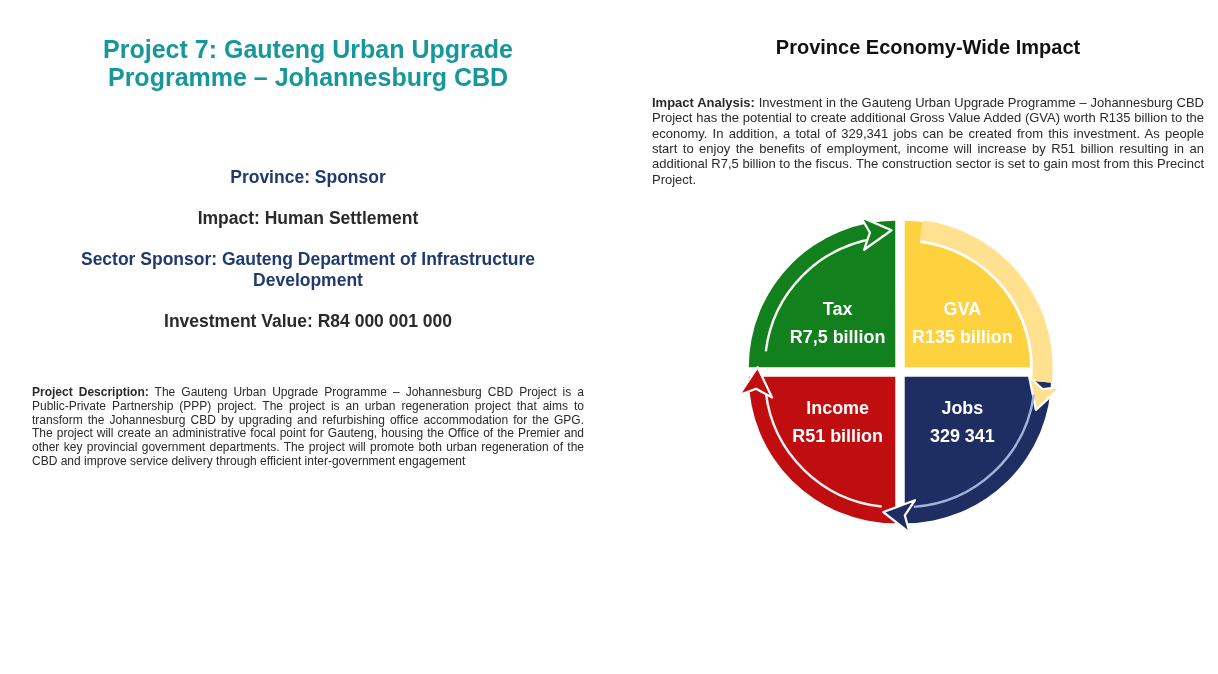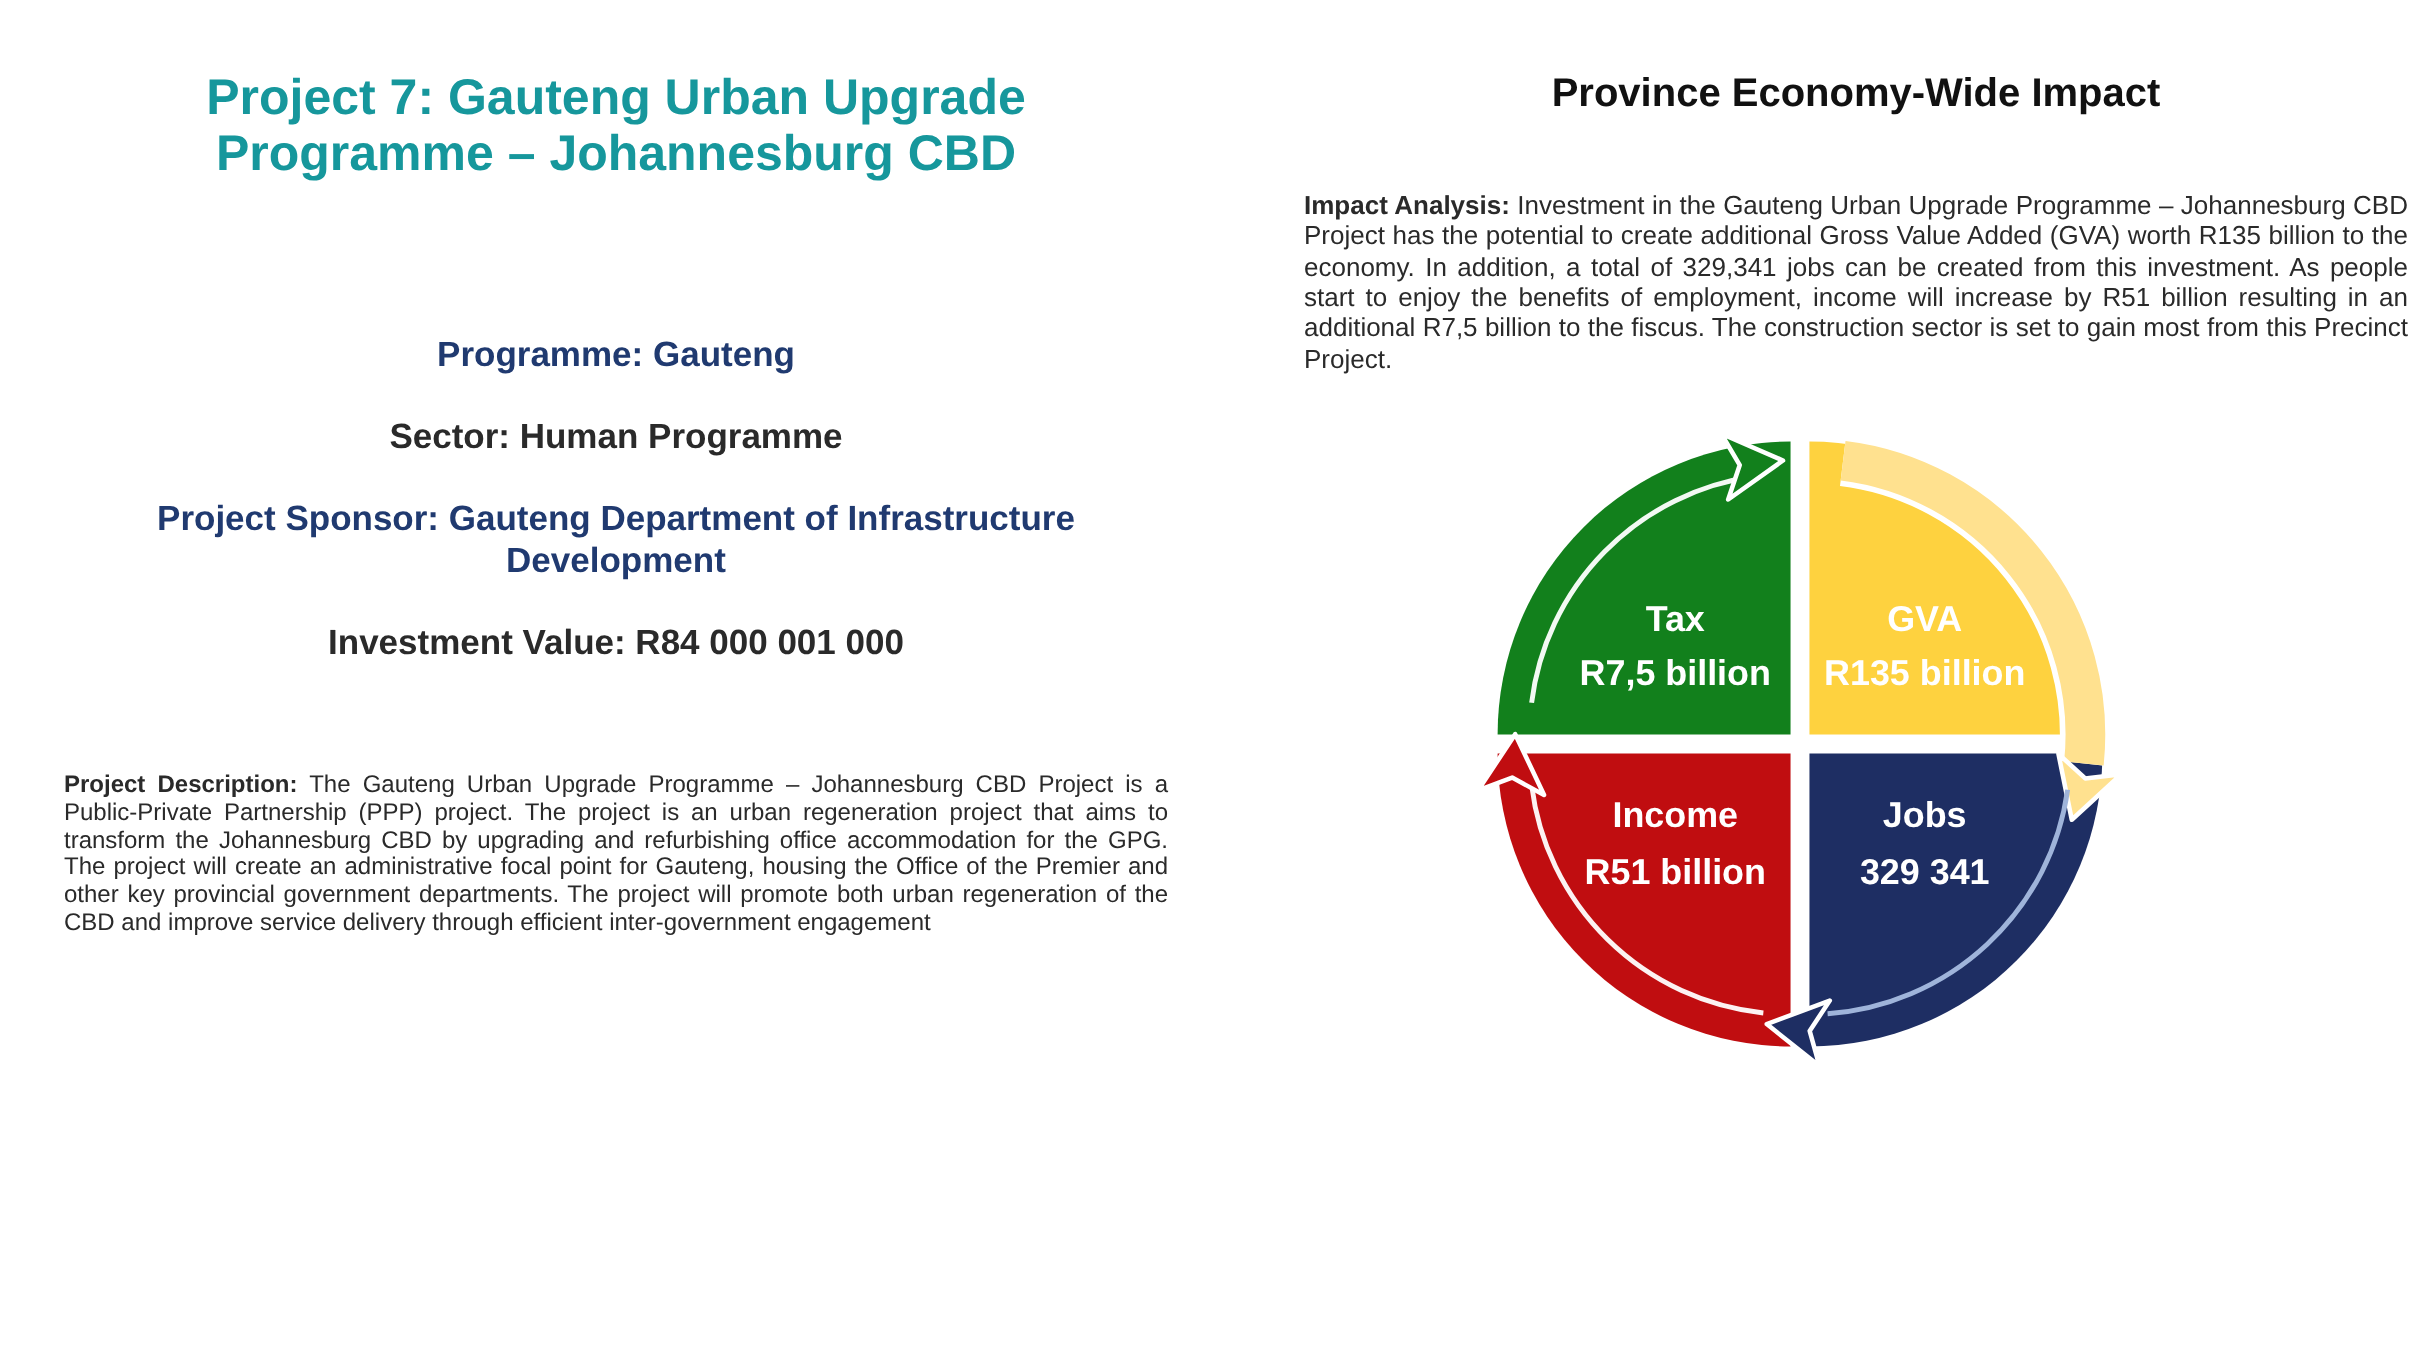--- a/index.html
+++ b/index.html
@@ -59,23 +59,23 @@
 </head>
 <body>
 
 <div class="slide">
 
   <div class="col col-left">
     <h1 class="title">Project 7: Gauteng Urban Upgrade
 Programme – Johannesburg CBD</h1>
 
     <div class="details">
-      <div class="txt-navy">Programme: Gauteng</div>
-      <div class="txt-black">Sector: Human Programme</div>
-      <div class="txt-navy">Project Sponsor: Gauteng Department of Infrastructure
+      <div class="txt-navy">Province: Sponsor</div>
+      <div class="txt-black">Impact: Human Settlement</div>
+      <div class="txt-navy">Sector Sponsor: Gauteng Department of Infrastructure
 Development</div>
       <div class="txt-black">Investment Value: R84 000 001 000</div>
     </div>
 
     <p class="para"><b>Project Description:</b> <span>The Gauteng Urban Upgrade Programme – Johannesburg CBD Project is a Public-Private Partnership (PPP) project. The project is an urban regeneration project that aims to transform the Johannesburg CBD by upgrading and refurbishing office accommodation for the GPG. The project will create an administrative focal point for Gauteng, housing the Office of the Premier and other key provincial government departments. The project will promote both urban regeneration of the CBD and improve service delivery through efficient inter-government engagement</span></p>
   </div>
 
   <div class="col col-right">
     <h2 class="impact-heading">Province Economy-Wide Impact</h2>
 

